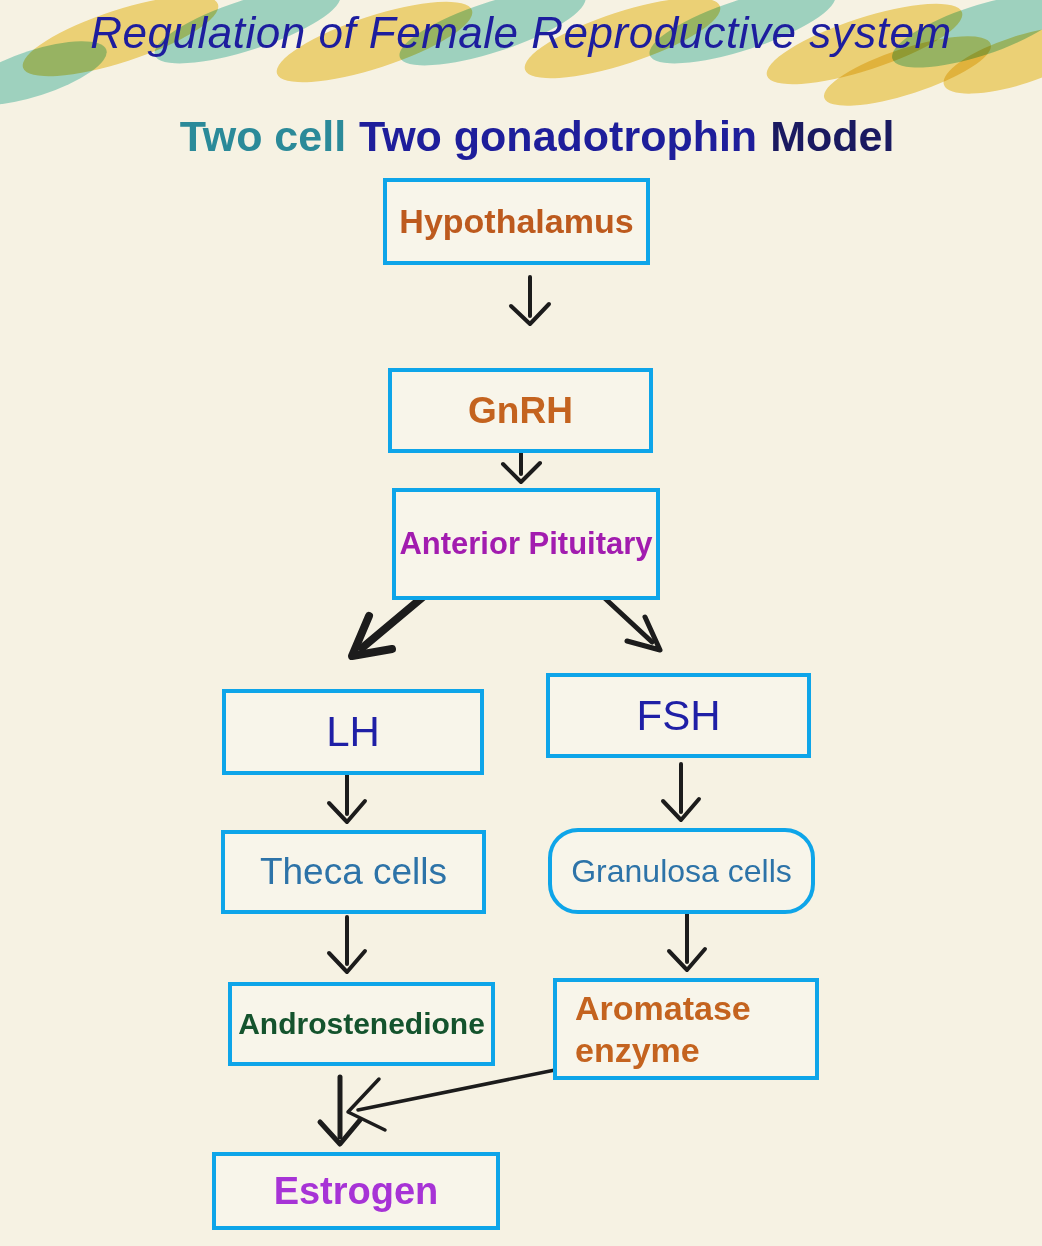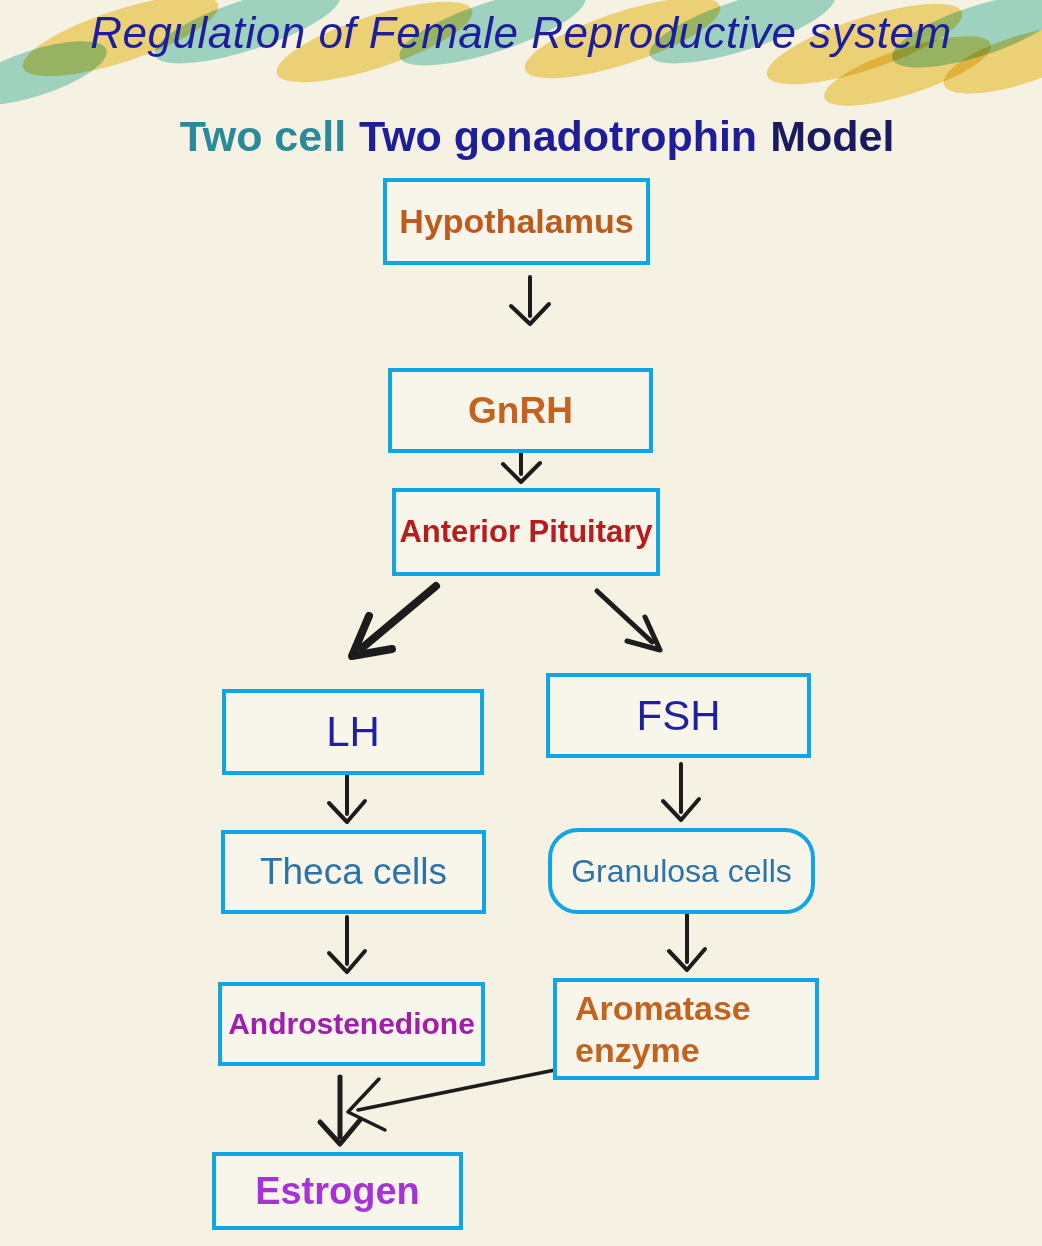--- a/index.html
+++ b/index.html
@@ -64,30 +64,30 @@
     border: 4px solid #0ea5e9;
     display: flex;
     align-items: center;
     justify-content: center;
     font-weight: bold;
     z-index: 2;
     white-space: nowrap;
   }
   .n-hypo  { left: 383px; top: 178px;  width: 267px; height: 87px; color: #bd5a1e; font-size: 34px; }
   .n-gnrh  { left: 388px; top: 333px;  width: 265px; height: 85px; color: #c4631f; font-size: 37px; margin-top: 35px; }
-  .n-ap    { left: 392px; top: 488px;  width: 268px; height: 88px; color: #b91c1c; font-size: 31px; }
+  .n-ap    { left: 392px; top: 488px;  width: 268px; height: 112px; color: #a21caf; font-size: 31px; }
   .n-lh    { left: 222px; top: 673px;  width: 262px; height: 86px; color: #1f1fa6; font-weight: 400; font-size: 42px; margin-top: 16px; }
   .n-fsh   { left: 546px; top: 673px;  width: 265px; height: 85px; color: #1f1fa6; font-weight: 400; font-size: 42px; }
   .n-theca { left: 221px; top: 830px;  width: 265px; height: 84px; color: #2d73a8; font-weight: 400; font-size: 37px; }
   .n-gran  { left: 548px; top: 828px;  width: 267px; height: 86px; color: #2d73a8; font-weight: 400; font-size: 32px; border-radius: 30px; }
-  .n-andro { left: 218px; top: 982px;  width: 267px; height: 84px; color: #a21caf; font-size: 30px; }
+  .n-andro { left: 228px; top: 982px;  width: 267px; height: 84px; color: #14532d; font-size: 30px; }
   .n-arom  { left: 553px; top: 978px;  width: 266px; height: 102px; color: #c4631f; font-size: 34px;
              justify-content: flex-start; text-align: left; padding-left: 18px;
              line-height: 1.25; white-space: normal; }
-  .n-estro { left: 212px; top: 1152px; width: 251px; height: 78px; color: #a733d6; font-size: 38px; }
+  .n-estro { left: 212px; top: 1152px; width: 288px; height: 78px; color: #a733d6; font-size: 38px; }
 
   
   .arrows {
     position: absolute;
     left: 0;
     top: 0;
     z-index: 1;
   }
   .arrows line, .arrows polyline, .arrows path {
     stroke: #1c1c1c;

